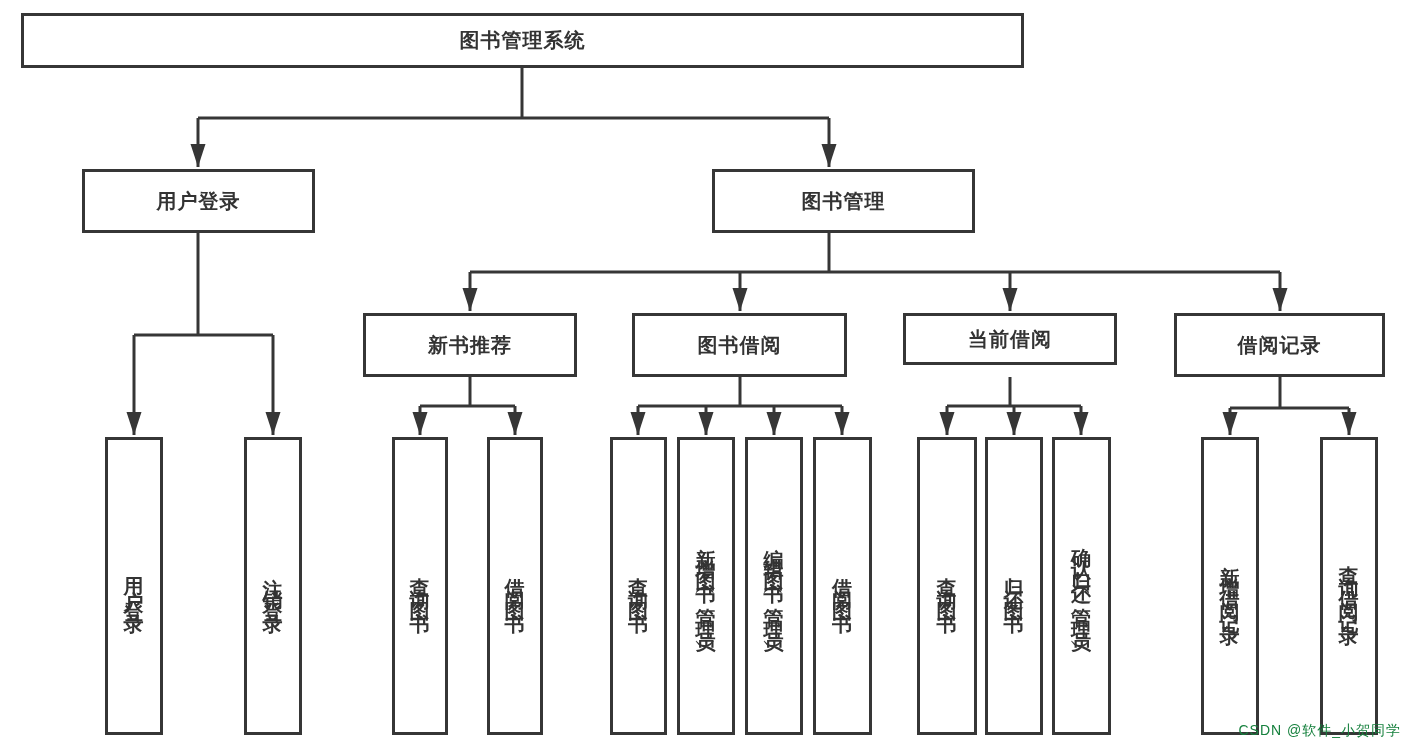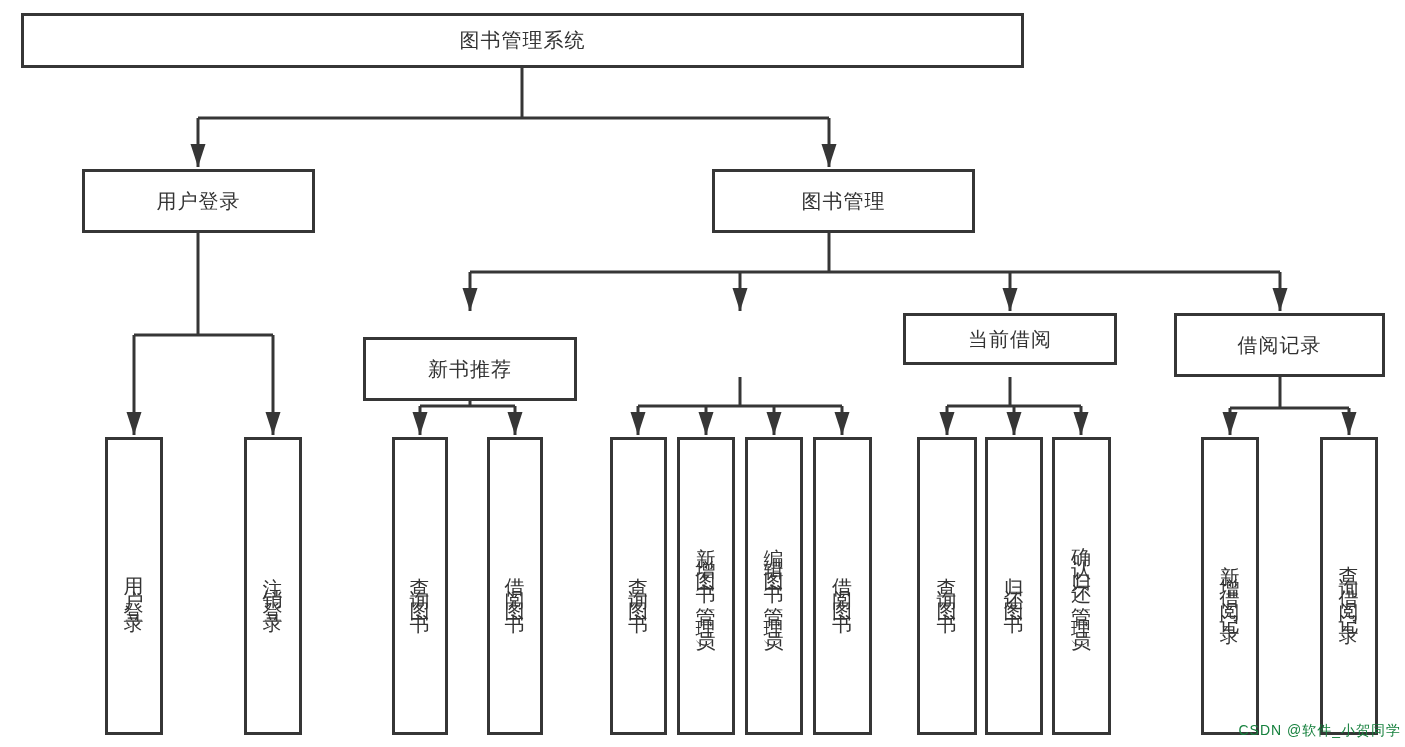--- a/index.html
+++ b/index.html
@@ -24,20 +24,21 @@
   .node {
     position: absolute;
     box-sizing: border-box;
     border: 3px solid #363636;
     background: #ffffff;
     display: flex;
     align-items: center;
     justify-content: center;
     z-index: 2;
     color: #333333;
+    font-weight: bold;
   }
   .node.h span {
     font-size: 20px;
     letter-spacing: 1px;
     white-space: nowrap;
   }
   .node.v span {
     writing-mode: vertical-rl;
     text-orientation: mixed;
     font-size: 20px;
@@ -116,22 +117,25 @@
     <span>图书管理系统</span>
   </div>
 
   <div class="node h" style="left:82px; top:169px; width:233px; height:64px;">
     <span>用户登录</span>
   </div>
   <div class="node h" style="left:712px; top:169px; width:263px; height:64px;">
     <span>图书管理</span>
   </div>
 
-  <div class="node h" style="left:363px; top:313px; width:214px; height:64px;margin-top:24px;">
+  <div class="node h" style="left:363px; top:313px; width:214px; height:64px;">
     <span>新书推荐</span>
+  </div>
+  <div class="node h" style="left:632px; top:313px; width:215px; height:64px;">
+    <span>图书借阅</span>
   </div>
   <div class="node h" style="left:903px; top:313px; width:214px; height:52px;">
     <span>当前借阅</span>
   </div>
   <div class="node h" style="left:1174px; top:313px; width:211px; height:64px;">
     <span>借阅记录</span>
   </div>
 
   <div class="node v" style="left:105px; top:437px; width:58px; height:298px;">
     <span>用户登录</span>

